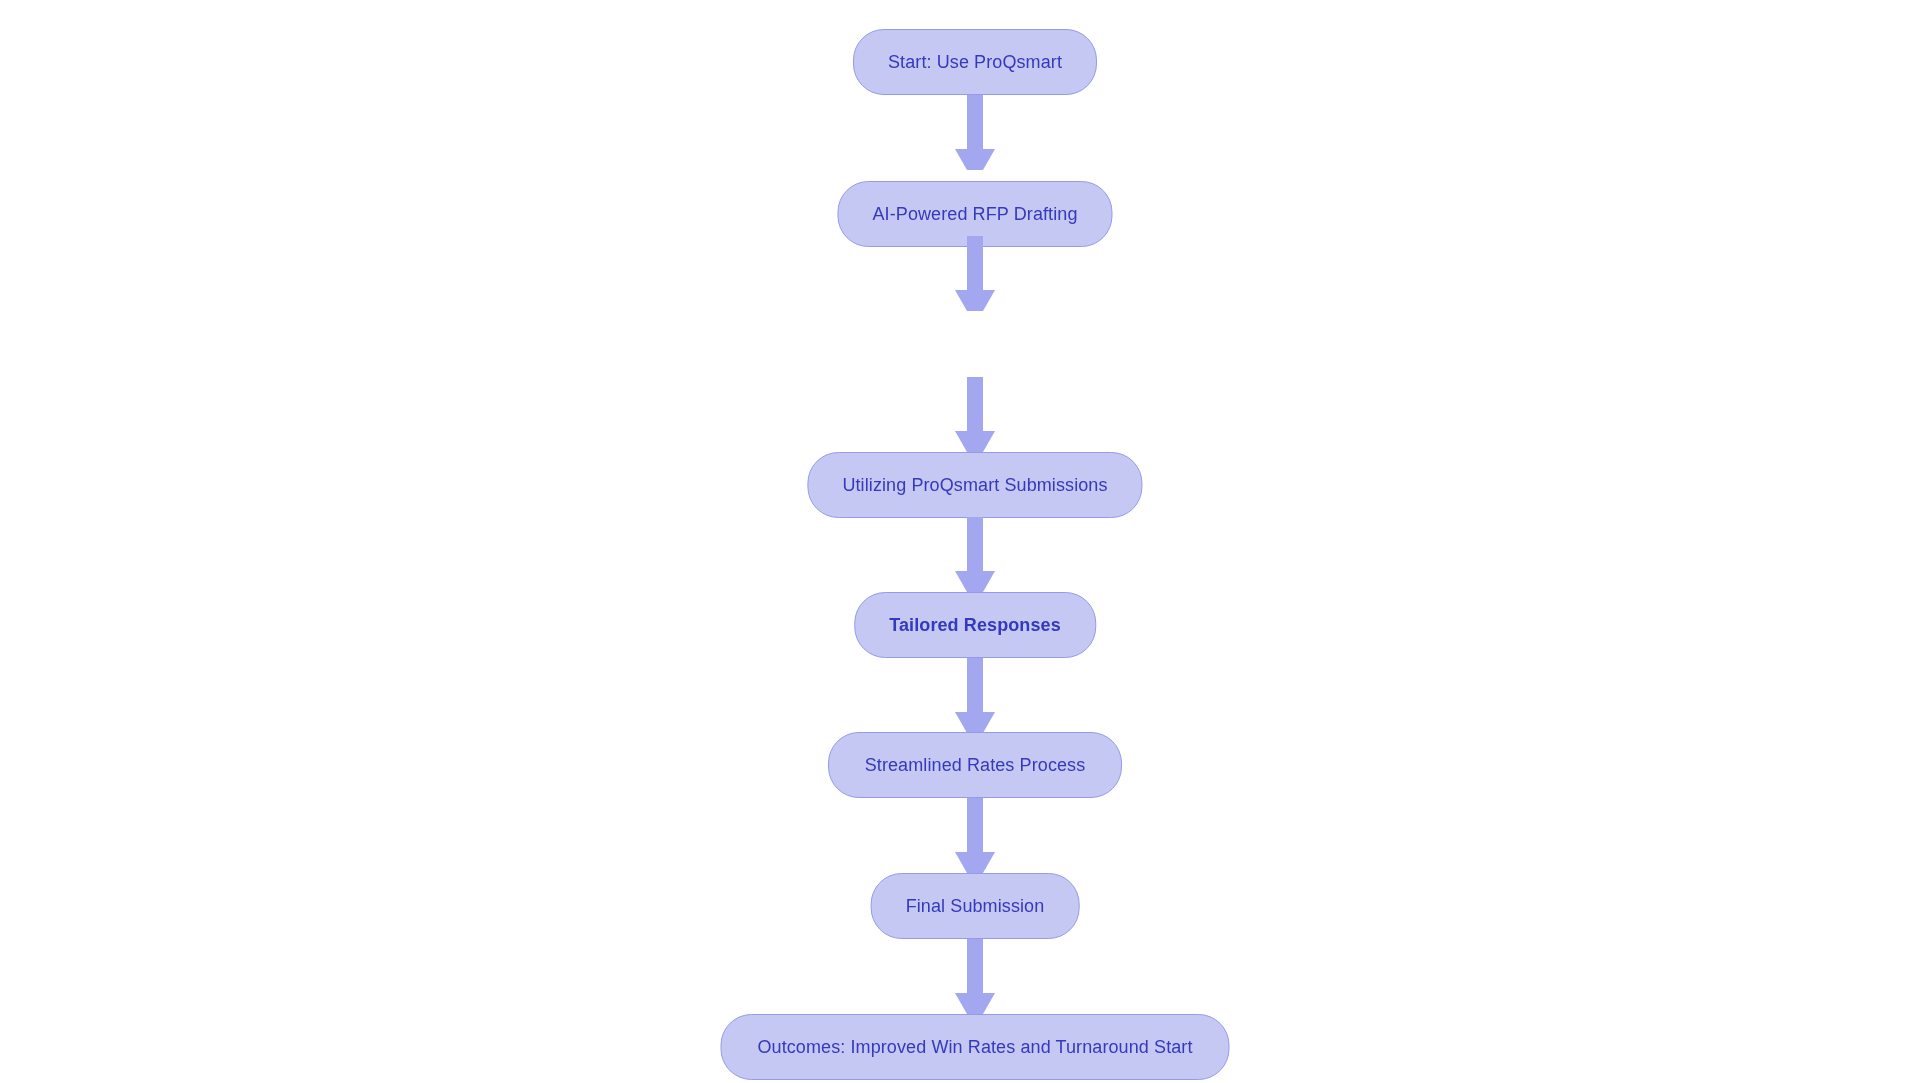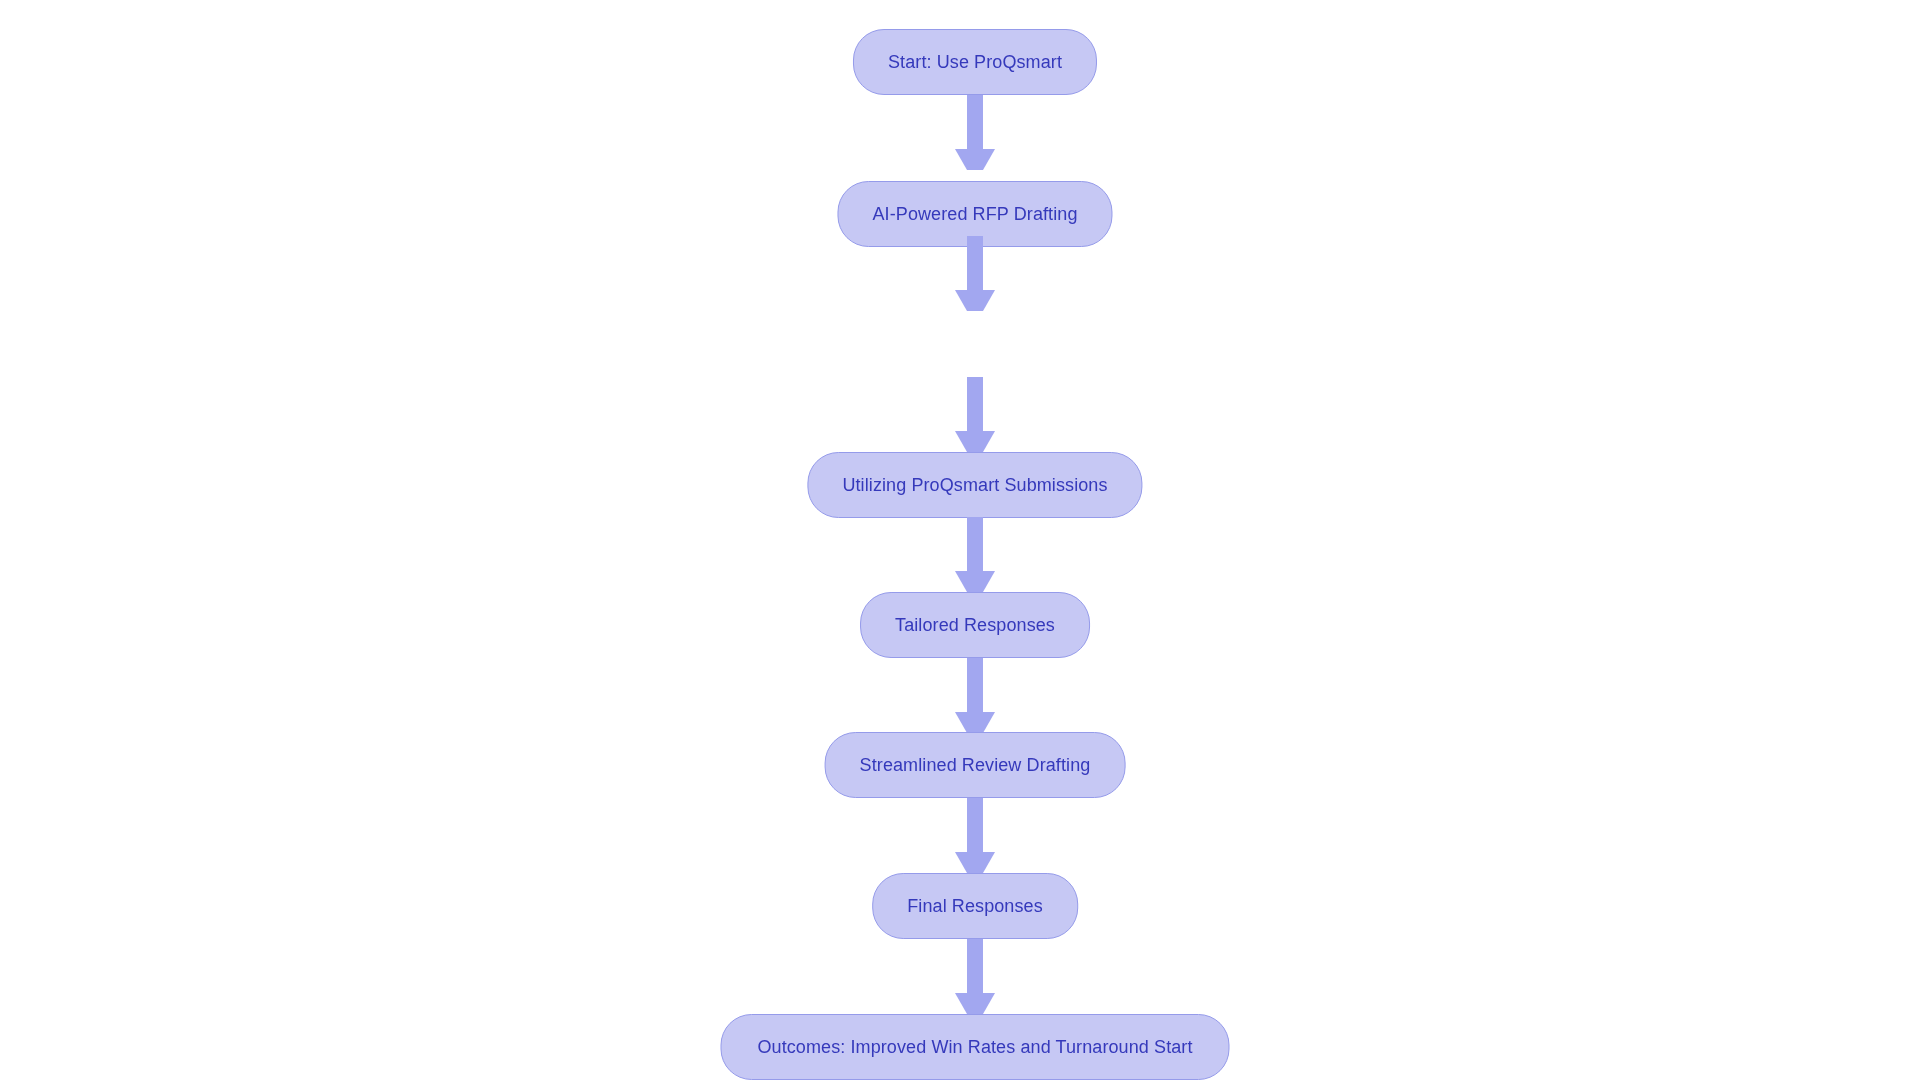--- a/index.html
+++ b/index.html
@@ -38,21 +38,21 @@
     color: var(--node-text);
     font-size: 18px;
     font-weight: 400;
     white-space: nowrap;
     letter-spacing: 0.1px;
   }
   .n1 { top: 13px;  min-width: 237px; }
   .n2 { top: 165px; min-width: 264px; }
   .n3 { top: 295px; min-width: 294px; }
   .n4 { top: 436px; min-width: 306px; }
-  .n5 { top: 576px; min-width: 215px; }
+  .n5 { top: 576px; min-width: 215px; font-weight: bold; }
   .n6 { top: 716px; min-width: 294px; }
   .n7 { top: 857px; min-width: 196px; }
   .n8 { top: 998px; min-width: 509px; }
 
   .flow-arrow {
     position: absolute;
     left: 959px;
     transform: translateX(-50%);
     width: 26px;
     height: 75px;
@@ -117,28 +117,28 @@
     <div class="arrow-head"></div>
   </div>
 
   <div class="flow-node n5">Tailored Responses</div>
 
   <div class="flow-arrow a5">
     <div class="arrow-line"></div>
     <div class="arrow-head"></div>
   </div>
 
-  <div class="flow-node n6">Streamlined Review Drafting</div>
+  <div class="flow-node n6">Streamlined Rates Process</div>
 
   <div class="flow-arrow a6">
     <div class="arrow-line"></div>
     <div class="arrow-head"></div>
   </div>
 
-  <div class="flow-node n7">Final Responses</div>
+  <div class="flow-node n7">Final Submission</div>
 
   <div class="flow-arrow a7">
     <div class="arrow-line"></div>
     <div class="arrow-head"></div>
   </div>
 
   <div class="flow-node n8">Outcomes: Improved Win Rates and Turnaround Start</div>
 
 </div>
 

